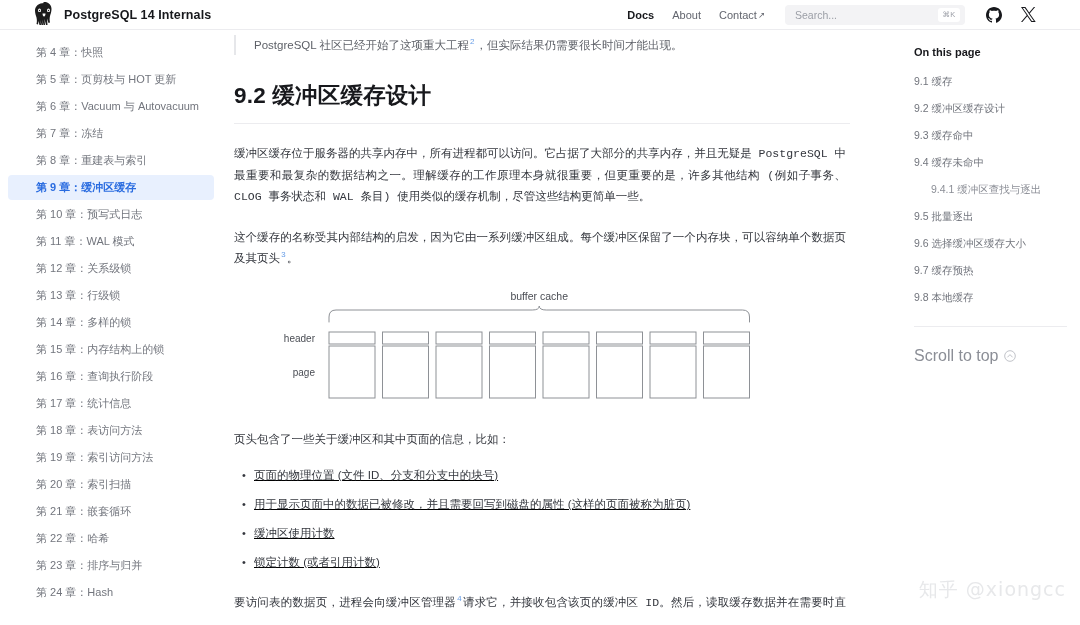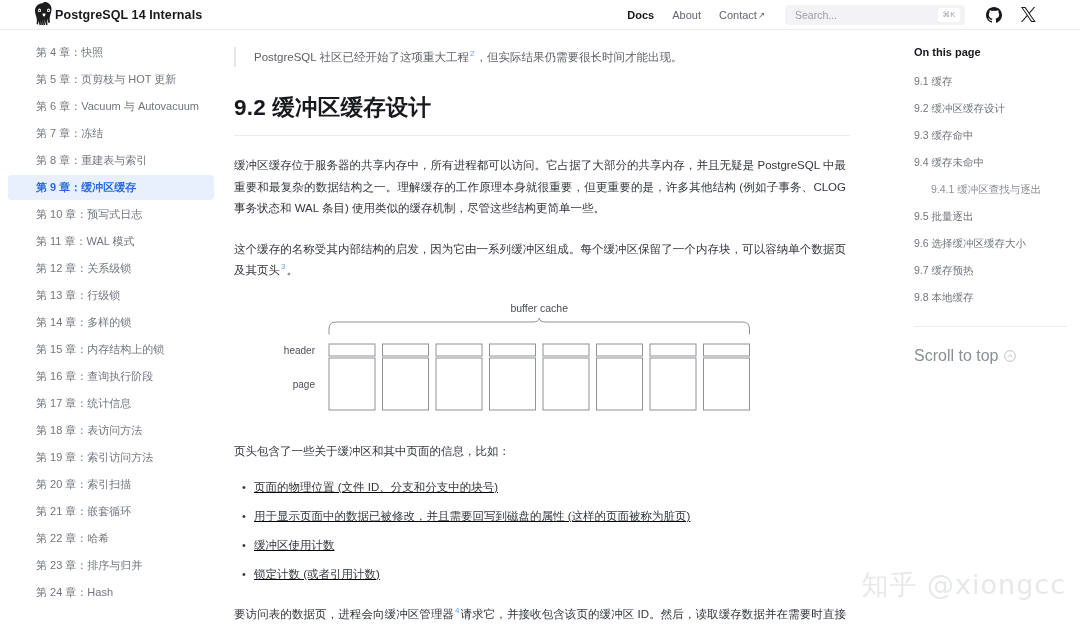--- a/index.html
+++ b/index.html
@@ -14,21 +14,21 @@
 
   
   .topbar {
     position: absolute; top: 0; left: 0;
     width: 1080px; height: 30px;
     background: #ffffff;
     border-bottom: 1px solid #ececef;
     display: flex; align-items: center;
     z-index: 30;
   }
-  .brand { display: flex; align-items: center; margin-left: 33px; }
+  .brand { display: flex; align-items: center; margin-left: 33px; gap: 9px; }
   .brand-logo { width: 22px; height: 26px; display: block; }
   .brand-title {
     font-size: 12.5px; font-weight: bold; color: #17181c;
     letter-spacing: .1px; white-space: nowrap;
   }
   .topnav { margin-left: auto; display: flex; align-items: center; gap: 0; padding-right: 42px; }
   .navlink {
     font-size: 11px; color: #62656e; padding: 0 9px;
     white-space: nowrap; cursor: pointer;
   }
@@ -73,21 +73,21 @@
     white-space: normal;
   }
   .side-item.active {
     background: #e8f0fe;
     color: #2a6ce0;
     font-weight: bold;
   }
 
   
   .main {
-    position: absolute; top: 30px; left: 222px;
+    position: absolute; top: 18px; left: 222px;
     width: 640px; height: 595px;
     overflow: hidden;
     padding: 0;
   }
   .quote {
     margin: 17px 0 0 12px;
     padding-left: 18px;
     border-left: 2px solid #e6e7ea;
     font-size: 11.5px; color: #5e6168;
     line-height: 20px;
@@ -97,20 +97,21 @@
     font-size: 22.5px; font-weight: bold;
     color: #17181c; letter-spacing: .2px;
     line-height: 28px;
   }
   .rule { margin: 13px 12px 0 12px; height: 1px; background: #ececef; }
   p.body {
     margin: 19px 16px 0 12px;
     font-size: 11.5px; color: #33363d;
     line-height: 21.5px;
     text-align: justify;
+    font-family: Liberation Mono, monospace;
   }
   sup.fn { font-size: 8px; color: #6ba0e8; vertical-align: super; line-height: 0; padding: 0 1px; cursor: pointer; }
 
   ul.bullets { margin: 15px 12px 0 12px; padding: 0 0 0 20px; list-style: none; text-decoration: underline; }
   ul.bullets li {
     position: relative;
     font-size: 11.5px; color: #33363d;
     line-height: 21px;
     margin-bottom: 8px;
   }
@@ -140,21 +141,21 @@
   .toc-div { margin: 22px 0 0 0; width: 153px; height: 1px; background: #ececef; }
   .scrolltop {
     margin-top: 20px;
     display: flex; align-items: center; gap: 6px;
     font-size: 16px; color: #8b8e96; cursor: pointer;
   }
 
   
   .watermark {
     position: absolute; right: 14px; bottom: 22px;
-    font-size: 27px; color: #e7e8ea;
+    font-size: 19px; color: #e7e8ea;
     letter-spacing: 1px;
     pointer-events: none;
     white-space: nowrap;
     z-index: 20;
     font-family: "DejaVu Sans", sans-serif;
   }
 </style>
 </head>
 <body>
 

